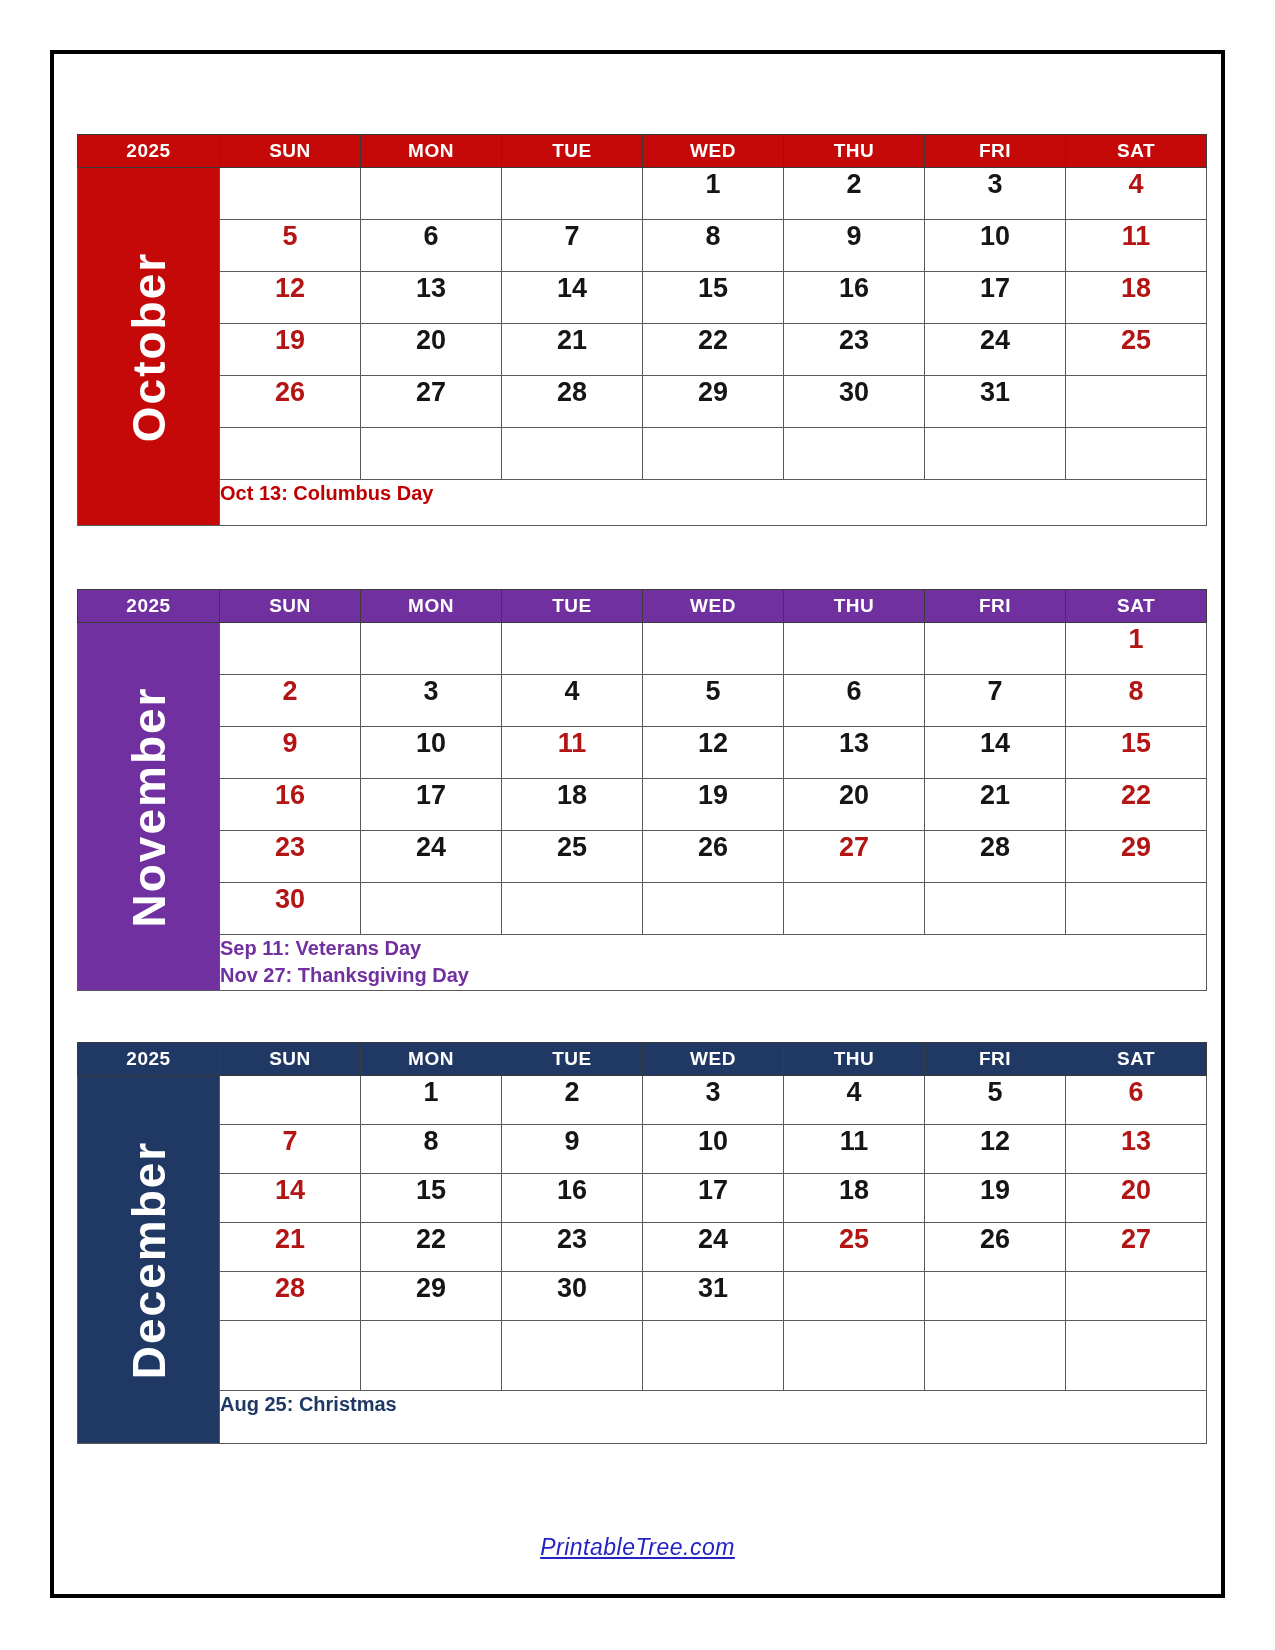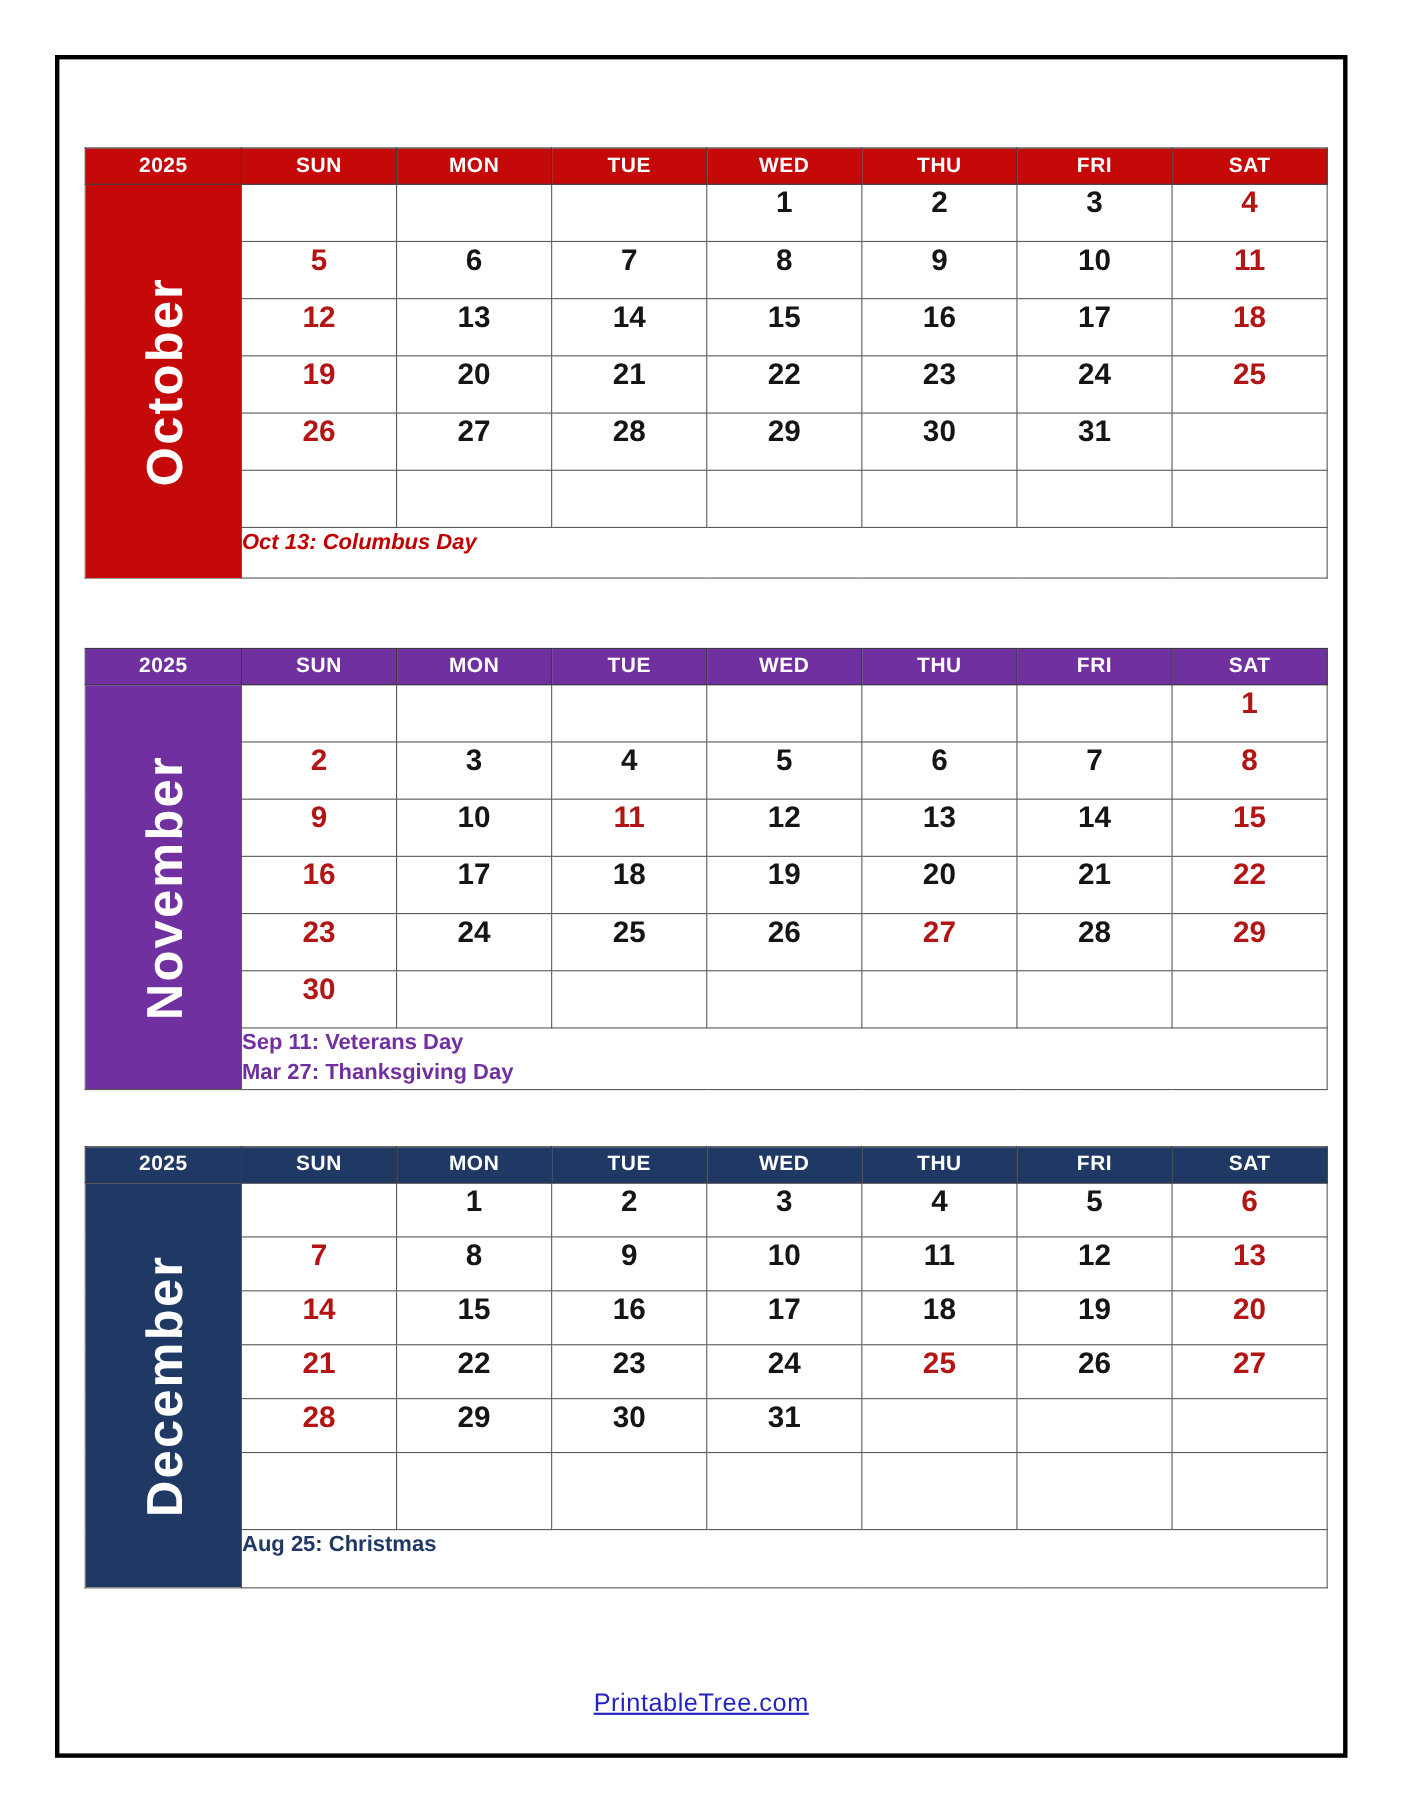--- a/index.html
+++ b/index.html
@@ -39,29 +39,29 @@
     vertical-align:top;text-align:center;font-weight:bold;font-size:27px;
     color:#151515;padding-top:2px;line-height:1.25;background:#fff;
   }
   td.date-cell.red{color:#B31414;}
   td.holiday-cell{
     vertical-align:top;text-align:left;font-weight:bold;font-size:20px;
     padding:6px 0 0 10px;background:#fff;line-height:27px;
   }
   
   #cal-0 tbody tr{height:52px;}
-  #cal-0 tbody tr.holiday-row{height:46px;font-style:italic;}
+  #cal-0 tbody tr.holiday-row{height:46px;}
   #cal-1 tbody tr{height:52px;}
   #cal-1 tbody tr.holiday-row{height:56px;}
   #cal-2 tbody tr{height:49px;}
   #cal-2 tbody tr.week-5{height:70px;}
   #cal-2 tbody tr.holiday-row{height:53px;}
 
   .footer{
-    position:absolute;left:0;top:1480px;width:100%;text-align:center;
+    position:absolute;left:0;top:1480px;width:100%;text-align:center;font-style:italic;
   }
   .footer a{
     font-size:23px;letter-spacing:.5px;text-decoration:underline;font-weight:normal;
   }
 </style>
 </head>
 <body>
 
 <div class="page-border">
   <table class="cal" id="cal-0">
@@ -229,21 +229,21 @@
           <td class="date-cell"></td>
           <td class="date-cell"></td>
           <td class="date-cell"></td>
           <td class="date-cell"></td>
           <td class="date-cell"></td>
           <td class="date-cell"></td>
         </tr>
         <tr class="holiday-row">
           <td class="holiday-cell" colspan="7" style="color: rgb(112, 48, 160);">
             <div>Sep 11: Veterans Day</div>
-            <div>Mar 27: Thanksgiving Day</div>
+            <div>Nov 27: Thanksgiving Day</div>
           </td>
         </tr>
       </tbody>
     </table>
   <table class="cal" id="cal-2">
       <colgroup>
         <col style="width: 142px;">
         <col style="width: 141px;">
         <col style="width: 141px;">
         <col style="width: 141px;">

